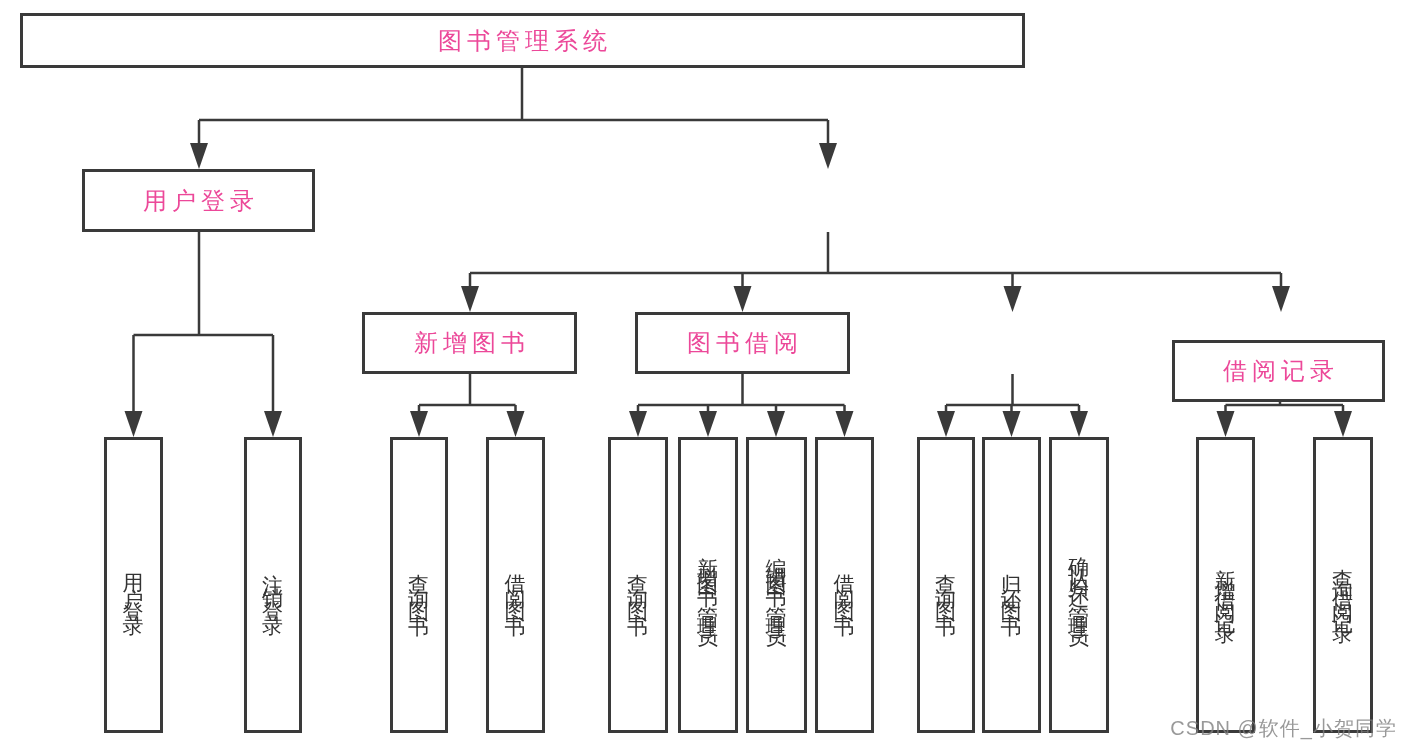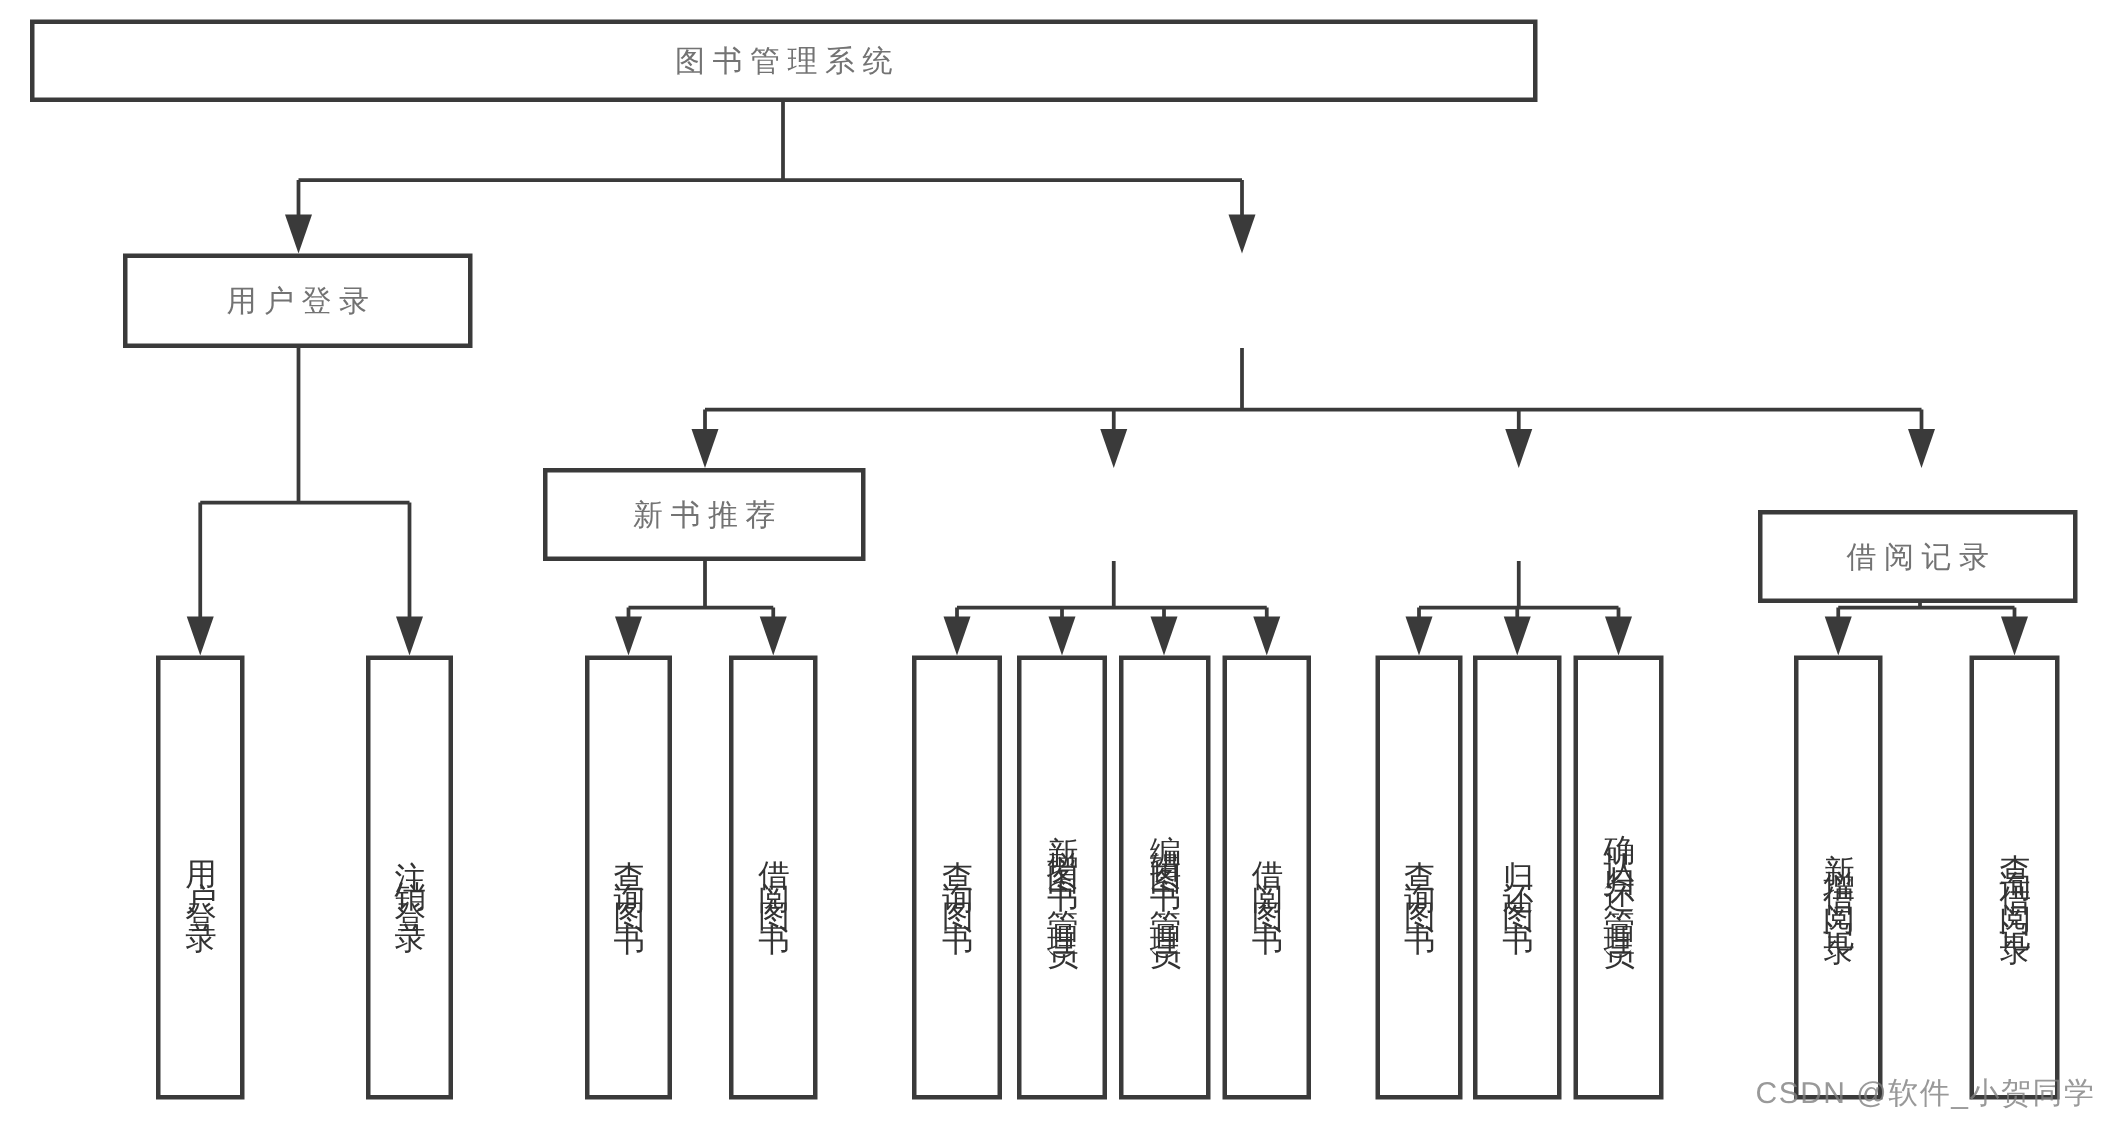--- a/index.html
+++ b/index.html
@@ -11,25 +11,25 @@
     background:#ffffff;
     border:3px solid #3a3a3a;
     box-sizing:border-box;
     display:flex;
     align-items:center;
     justify-content:center;
     color:#333333;
     z-index:2;
   }
   .hlabel{
-    font-size:20px;
+    font-size:24px;
     letter-spacing:5px;
     text-indent:5px; 
     white-space:nowrap;
-    color:#737373;
+    color:#ec4899;
     text-align:center;
   }
   .vtext{
     writing-mode:vertical-rl;
     text-orientation:mixed;
     font-size:21px;
     color:#333333;
     line-height:1;
     white-space:nowrap;
   }
@@ -117,21 +117,24 @@
 
   <div class="node root-box">
     <span class="hlabel">图书管理系统</span>
   </div>
 
   <div class="node l2-a">
     <span class="hlabel">用户登录</span>
   </div>
 
   <div class="node l3 l3-a">
-    <span class="hlabel">新书推荐</span>
+    <span class="hlabel">新增图书</span>
+  </div>
+  <div class="node l3 l3-b">
+    <span class="hlabel">图书借阅</span>
   </div>
   <div class="node l3 l3-d">
     <span class="hlabel">借阅记录</span>
   </div>
 
   <div class="node leaf leaf-1">
     <span class="vtext ls4">用户登录</span>
   </div>
   <div class="node leaf leaf-2">
     <span class="vtext ls4">注销登录</span>

